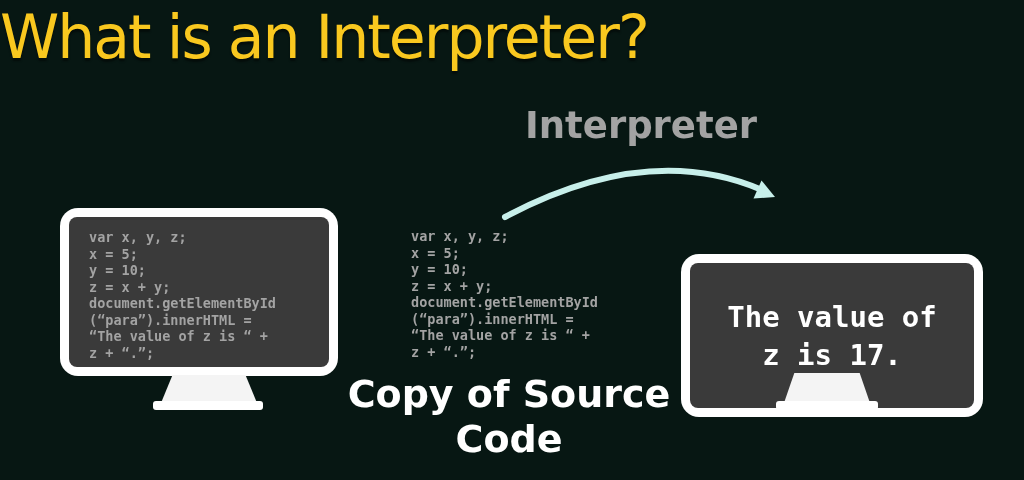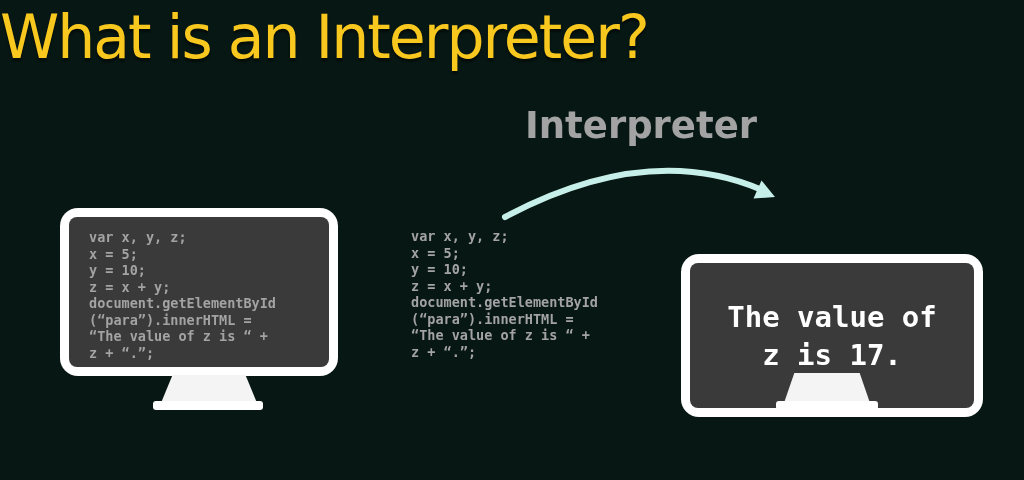--- a/index.html
+++ b/index.html
@@ -95,20 +95,21 @@
     <div class="monitor-frame">
       <div class="monitor-screen">
         <div id="left-screen-code" class="code-block"><div>var x, y, z;</div><div>x = 5;</div><div>y = 10;</div><div>z = x + y;</div><div>document.getElementById</div><div>(“para”).innerHTML =</div><div>“The value of z is “ +</div><div>z + “.”;</div></div>
       </div>
     </div>
   </div>
   <div class="stand-neck" style="left:161px;top:375px;width:96px;height:28px;"></div>
   <div class="stand-base" style="left:153px;top:401px;width:110px;height:9px;"></div>
 
   <div id="middle-code" class="code-block"><div>var x, y, z;</div><div>x = 5;</div><div>y = 10;</div><div>z = x + y;</div><div>document.getElementById</div><div>(“para”).innerHTML =</div><div>“The value of z is “ +</div><div>z + “.”;</div></div>
+  <div class="copy-label">Copy of Source Code</div>
 
   <div class="monitor" style="left:681px;top:218px;width:302px;height:163px;margin-top:36px;">
     <div class="monitor-frame">
       <div class="monitor-screen">
         <div class="output-text"><div>The value of</div><div>z is 17.</div></div>
       </div>
     </div>
   </div>
   <div class="stand-neck" style="left:784px;top:373px;width:86px;height:30px;"></div>
   <div class="stand-base" style="left:776px;top:401px;width:102px;height:9px;"></div>

